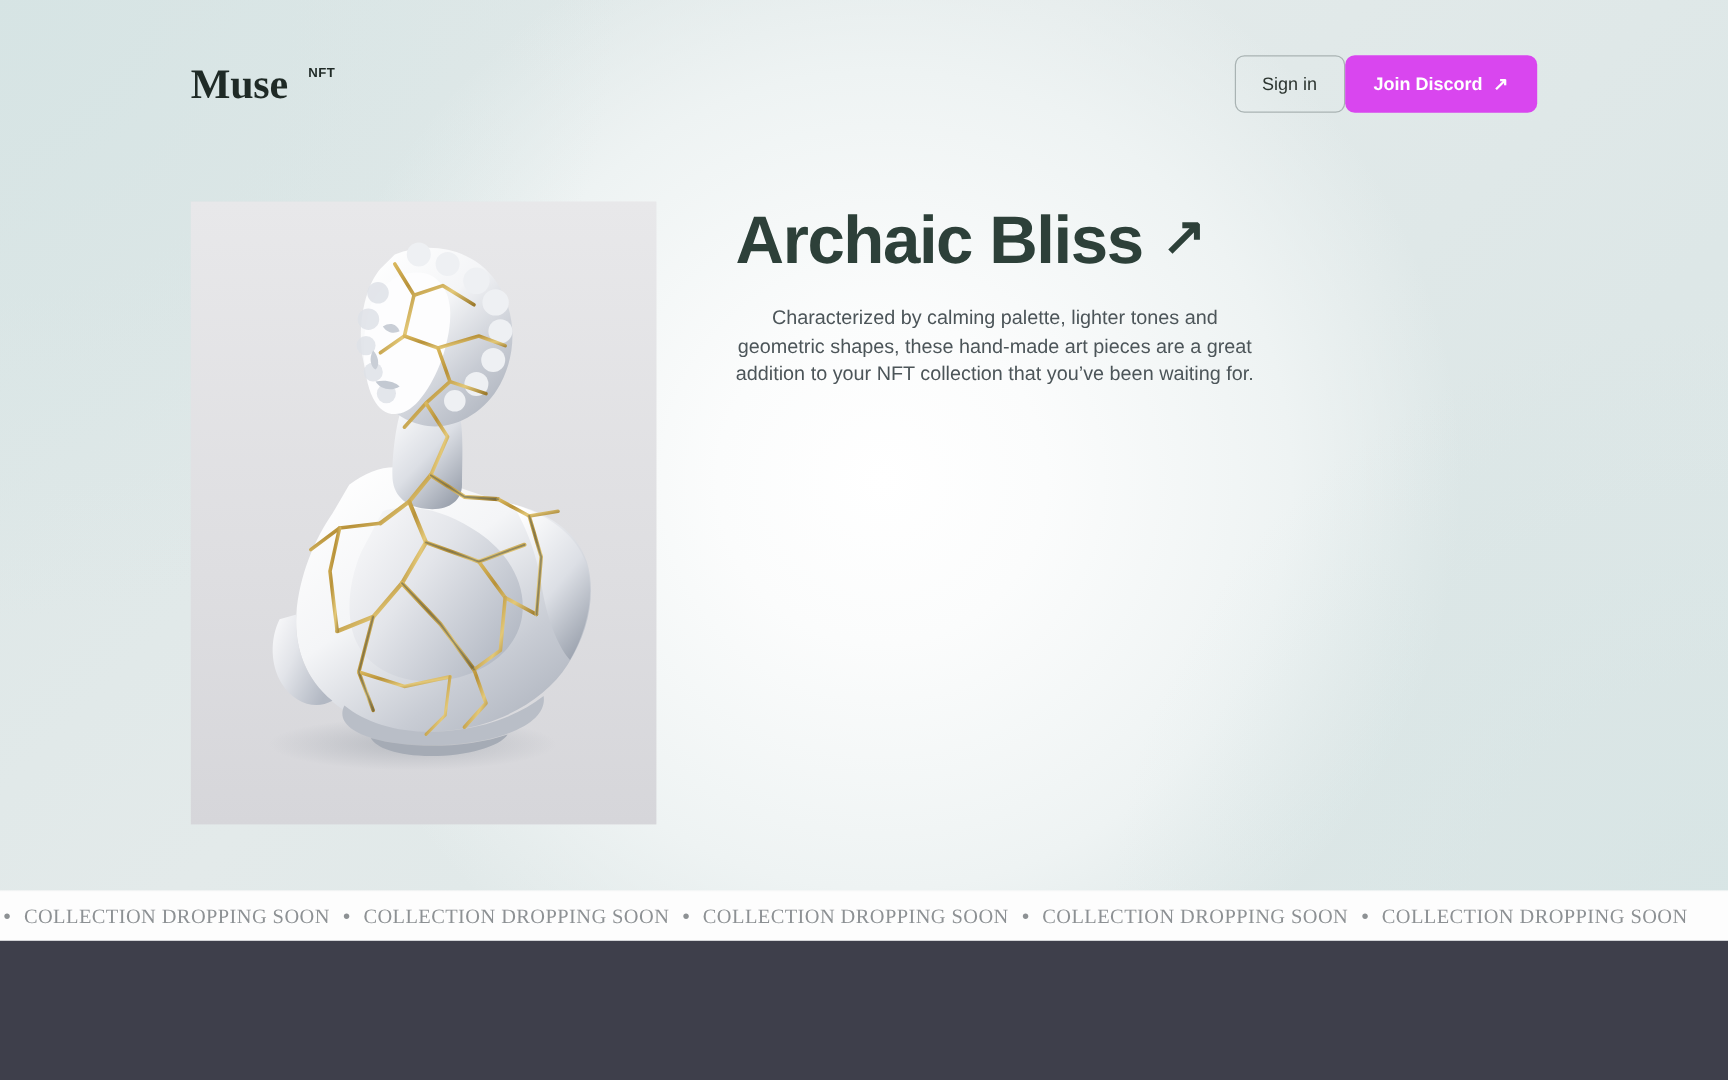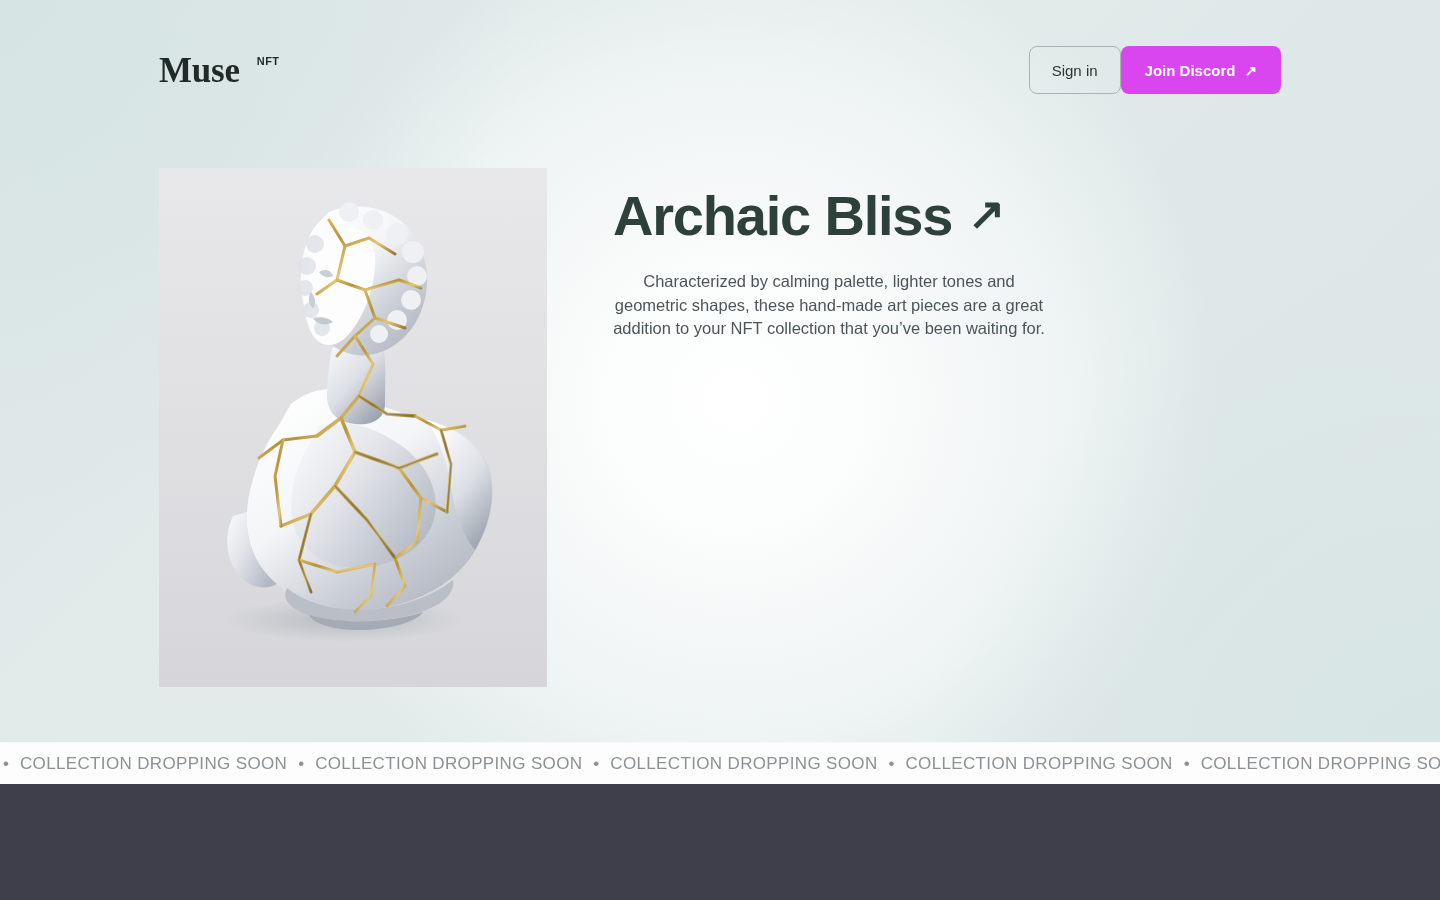--- a/index.html
+++ b/index.html
@@ -72,21 +72,21 @@
     width:1122px; display:flex; gap:66px;
   }
 
   .art-frame {
     width:388px; height:519px; flex:none;
     background:linear-gradient(180deg,#e6e6e8 0%, #dcdcde 55%, #d9d9dc 100%);
     position:relative; overflow:hidden;
   }
   .art-frame svg { display:block; width:100%; height:100%; }
 
-  .hero-copy { padding-top:2px;margin-top:16px; }
+  .hero-copy { padding-top:2px; }
 
   .hero-title {
     display:flex; align-items:center; gap:16px;
     color:#2d4039;
     font-size:56px; font-weight:700; line-height:1.08;
     letter-spacing:-1.2px;
     white-space:nowrap;
   }
   .hero-title .title-arrow {
     font-size:44px; font-weight:700; line-height:1;
@@ -114,20 +114,21 @@
     white-space:nowrap;
     padding-left:0;
     transform:translateX(-8px);
   }
   .ticker-item {
     color:#8d9194;
     font-size:17px; font-weight:400;
     letter-spacing:.35px;
     text-transform:uppercase;
     padding-right:0;
+    font-family:Liberation Serif, serif;
   }
   .ticker-dot {
     color:#8d9194; font-size:17px;
     padding:0 11px;
   }
 
   
   .footer-block {
     position:absolute; left:0; top:784px; width:1440px; height:116px;
     background:#3e3f4b;

